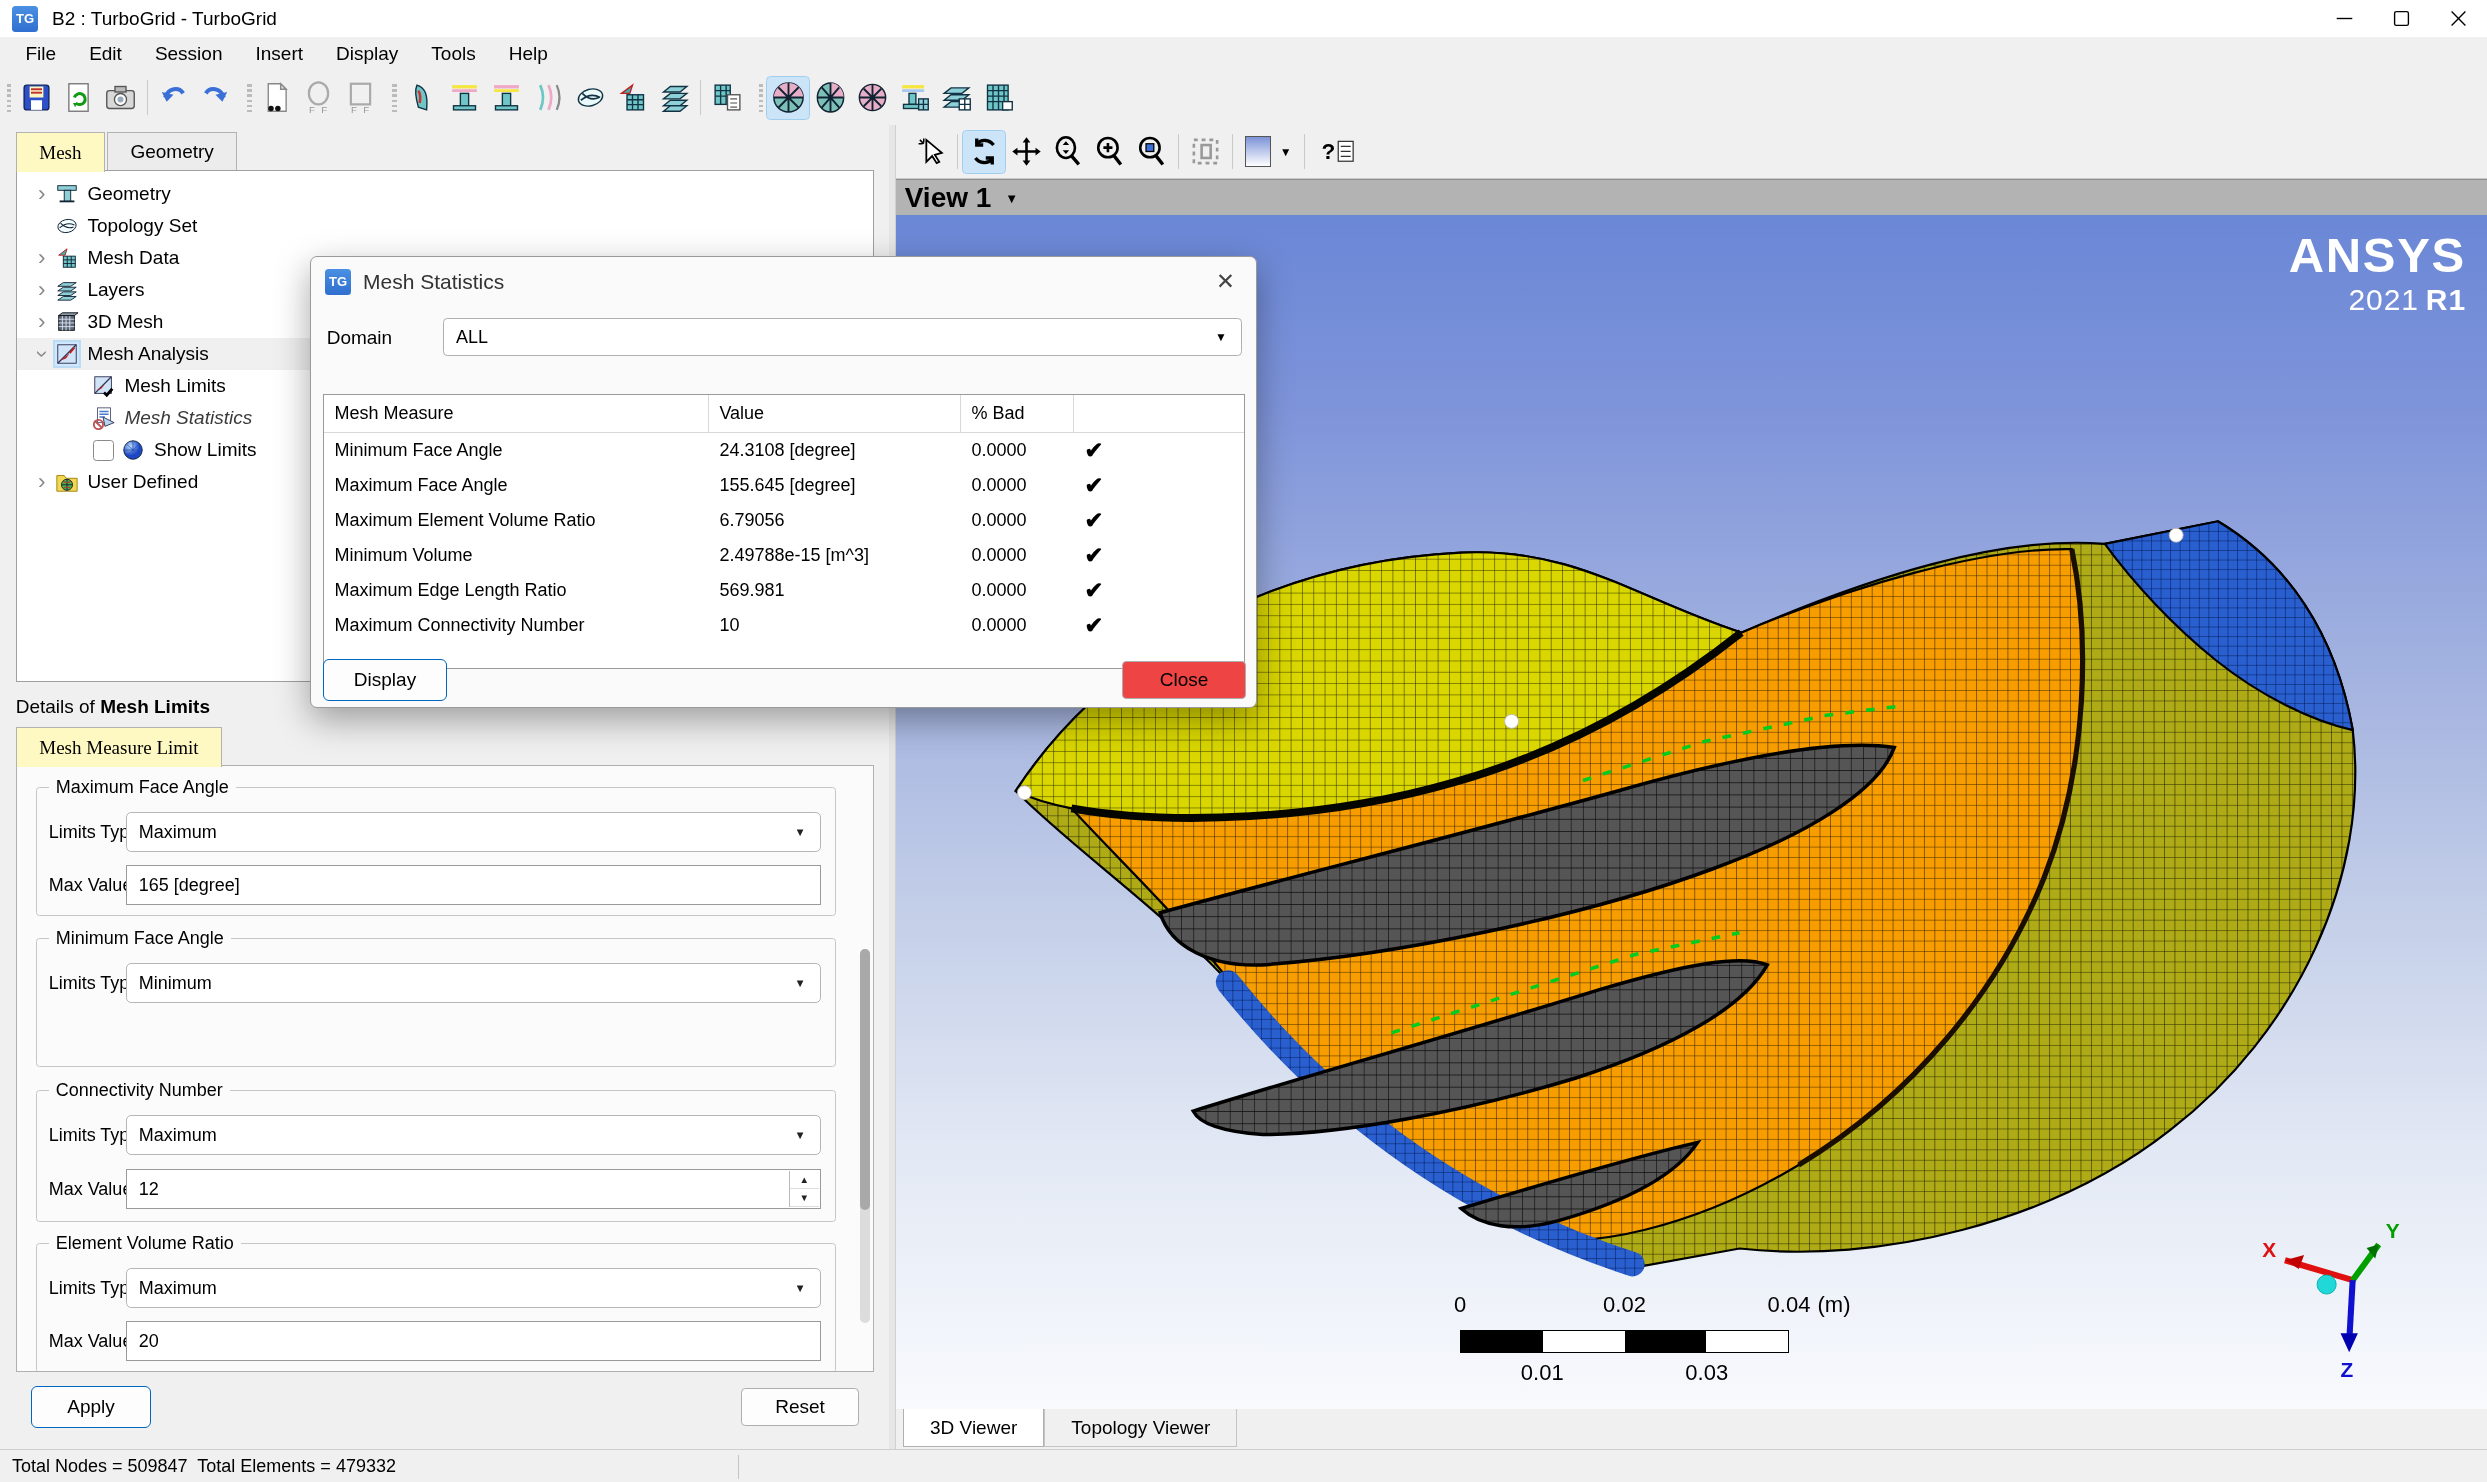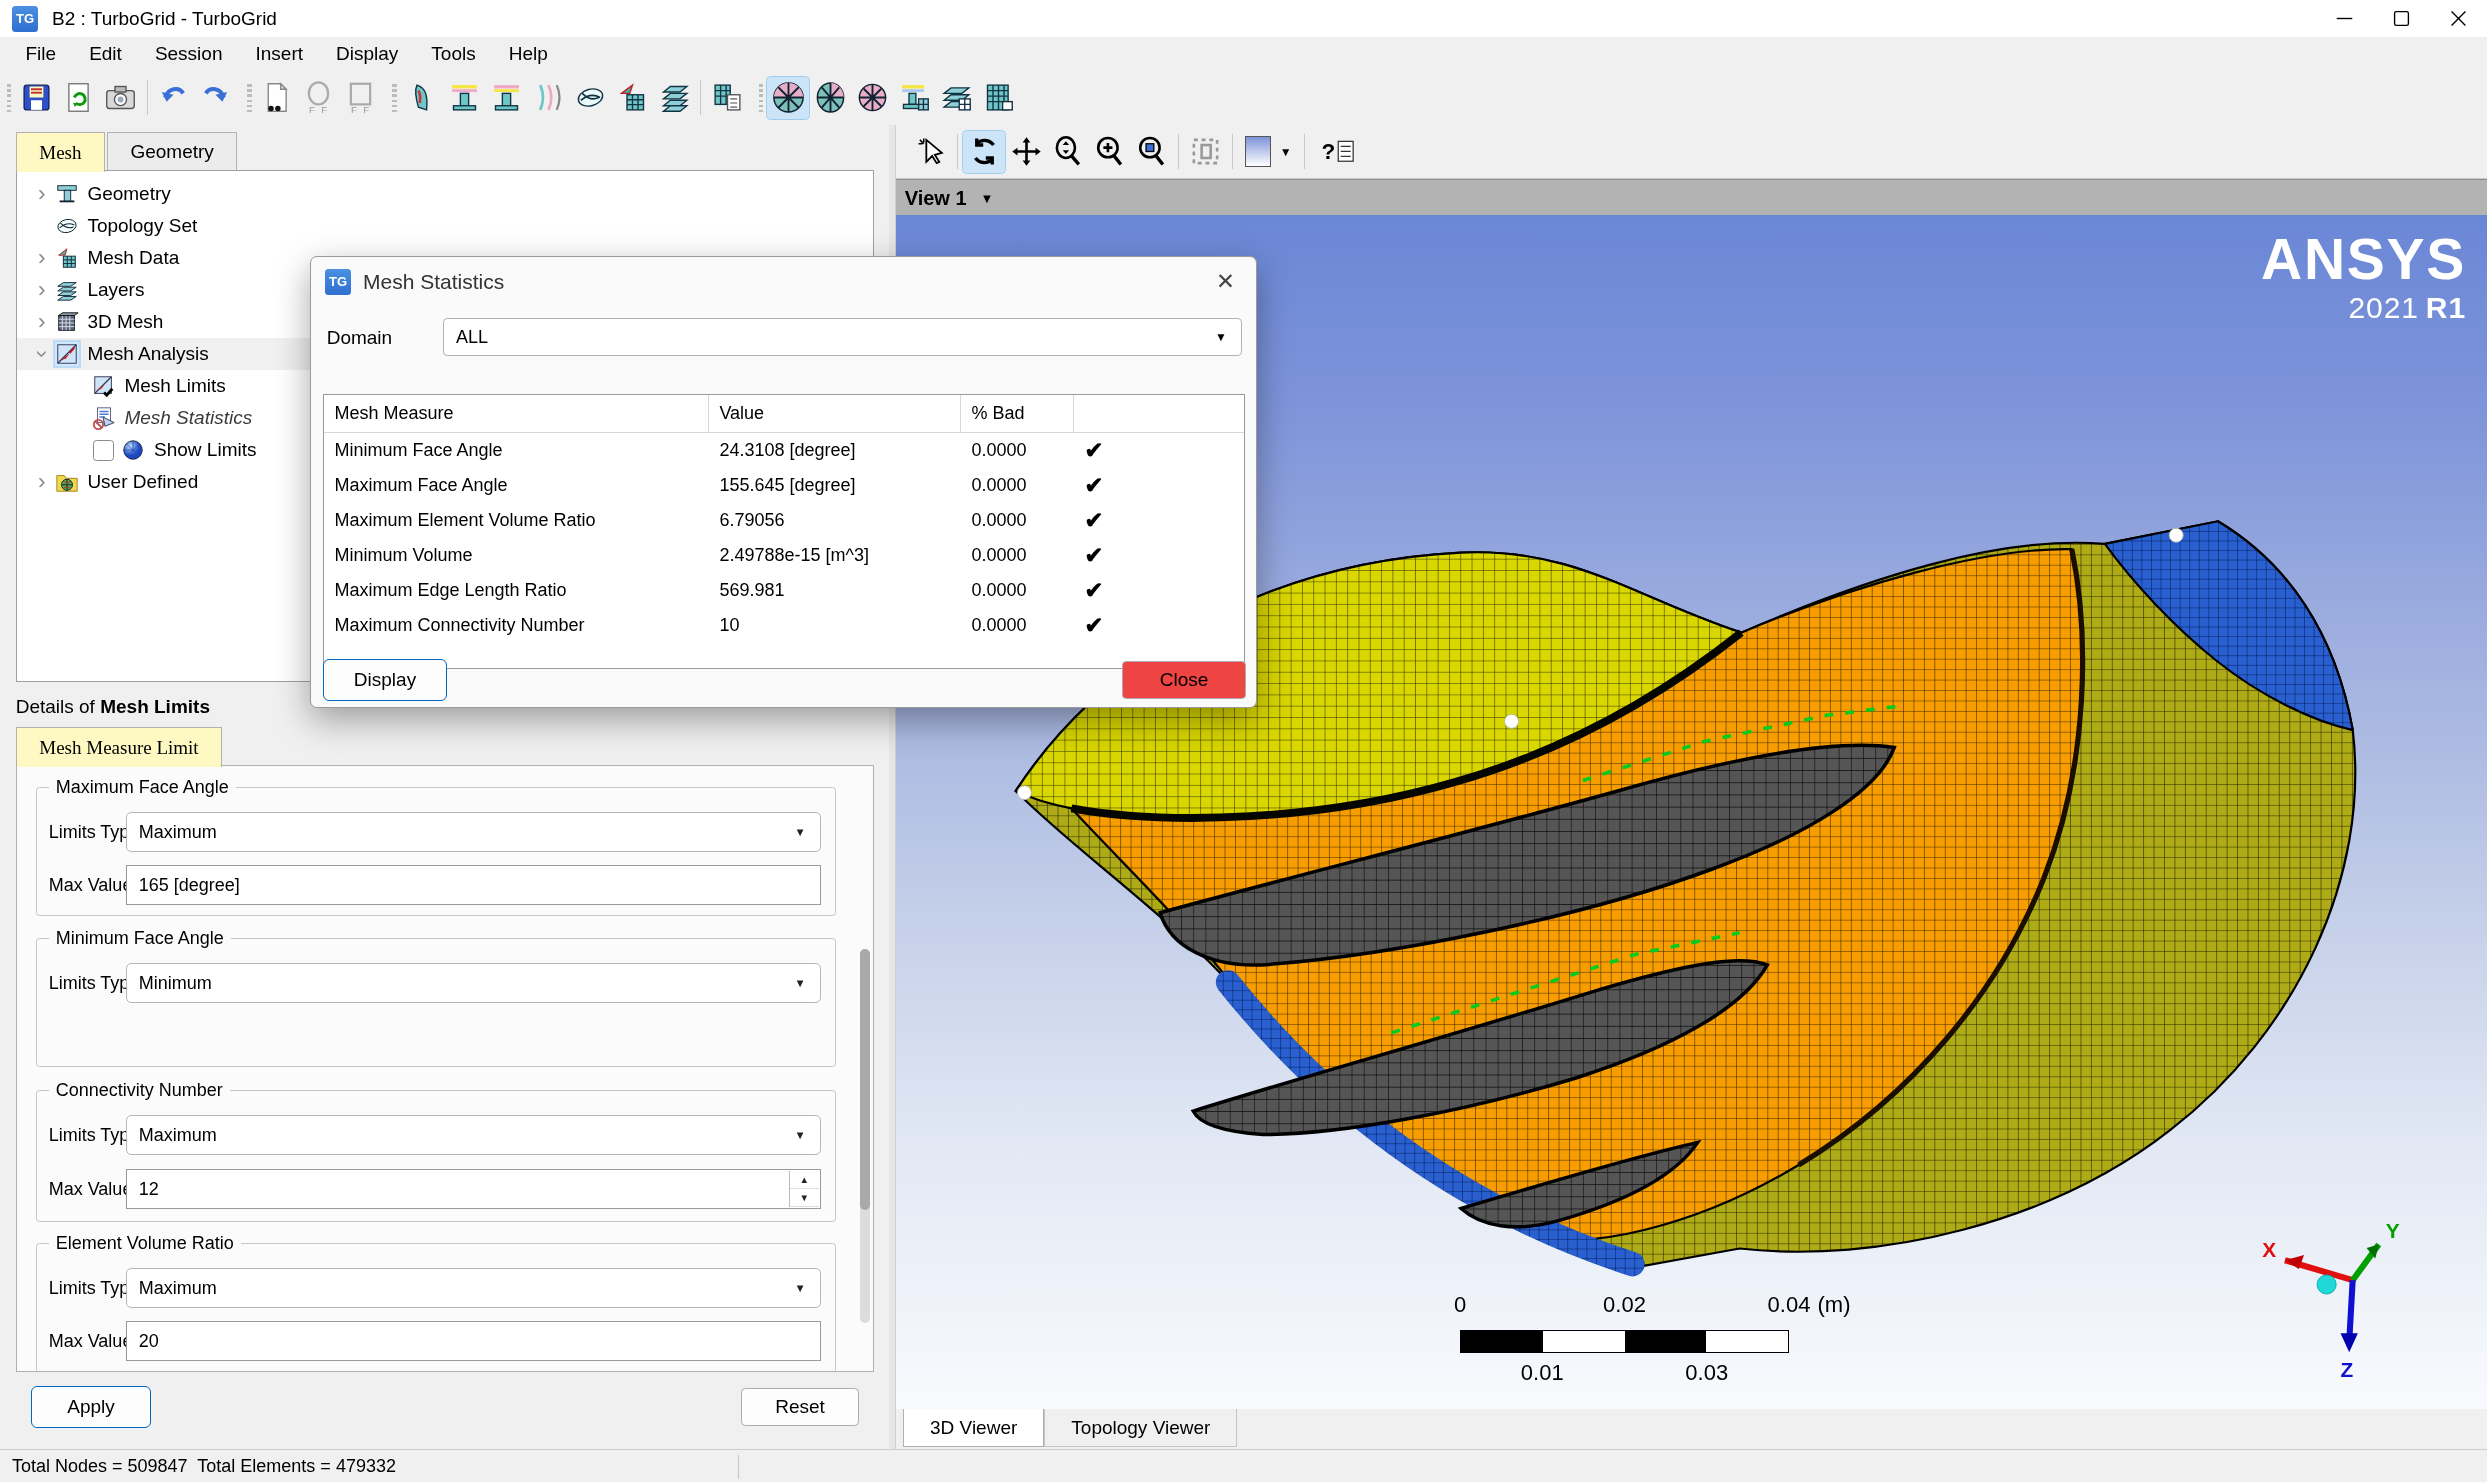--- a/index.html
+++ b/index.html
@@ -69,26 +69,26 @@
     background:#fdfdfd; border:0.9px solid #adadad; border-radius:4.3px; font-size:19px; }
   .btn.primary { border:1.7px solid #0067c0; border-radius:6px; }
 
   
   #splitter { left:889px; top:125px; width:7px; height:1324px; background:#e6e6e6; border-right:0.9px solid #cfcfcf; }
   #viewer { left:896px; top:125px; width:1591px; height:1324px; }
   #vtoolbar { position:absolute; left:0; top:0; width:1591px; height:54px; background:#f0f0f0; border-bottom:0.9px solid #c9c9c9;
     display:flex; align-items:center; padding-left:14px; }
   #viewbar { position:absolute; left:0; top:54px; width:1591px; height:37px; background:#b3b3b3;
     display:flex; align-items:center; padding-left:8.7px; border-top:0.9px solid #8f8f8f; }
-  #viewbar .vlabel { font-weight:bold; font-size:20px; }
+  #viewbar .vlabel { font-weight:bold; font-size:28px; }
   #viewbar .varr { margin-left:14px; font-size:13px; }
   #canvas { position:absolute; left:0; top:90px; width:1591px; height:1194px; overflow:hidden;
     background:linear-gradient(180deg,#6a87d6 0%,#7e94da 16%,#9fafdf 36%,#c3cee8 58%,#e2e8f4 78%,#f8fafd 100%); }
   #ansys-logo { position:absolute; right:21px; top:15.7px; text-align:right; color:#fff; line-height:1; }
-  #logo-main { font-size:57px; font-weight:bold; letter-spacing:1.7px;margin-left:34px; }
+  #logo-main { font-size:49px; font-weight:bold; letter-spacing:1.7px;margin-left:34px; }
   #logo-sub { font-size:30px; margin-top:5.2px; letter-spacing:0.9px; }
   #logo-sub b { margin-left:7px; }
   #vtabs { position:absolute; left:0; top:1284px; width:1591px; height:40px; background:#f0f0f0; display:flex; padding-left:7px; }
   .vtab { height:38px; padding:0 26px; display:flex; align-items:center; font-size:19px; background:#f0f0f0;
     border:0.9px solid #c4c4c4; border-top:none; }
   .vtab.active { background:#fff; border-color:#b0b0b0; }
 
   
   #ruler { position:absolute; left:564px; top:1077px; width:329px; height:104px; color:#000; }
   #ruler .rlabels, #ruler .rlabels2 { position:absolute; width:100%; font-size:22px; }

